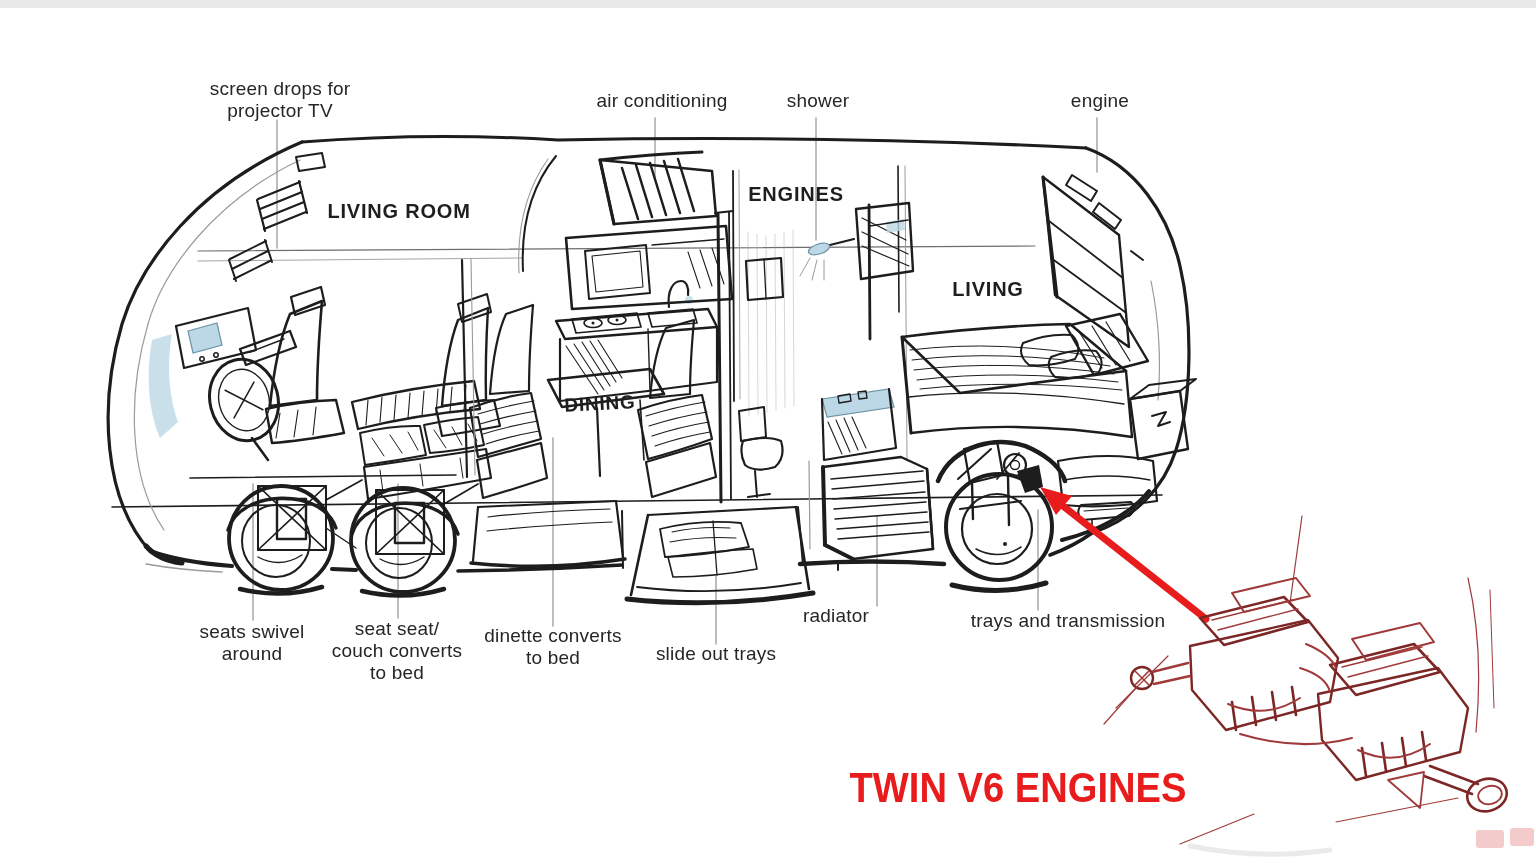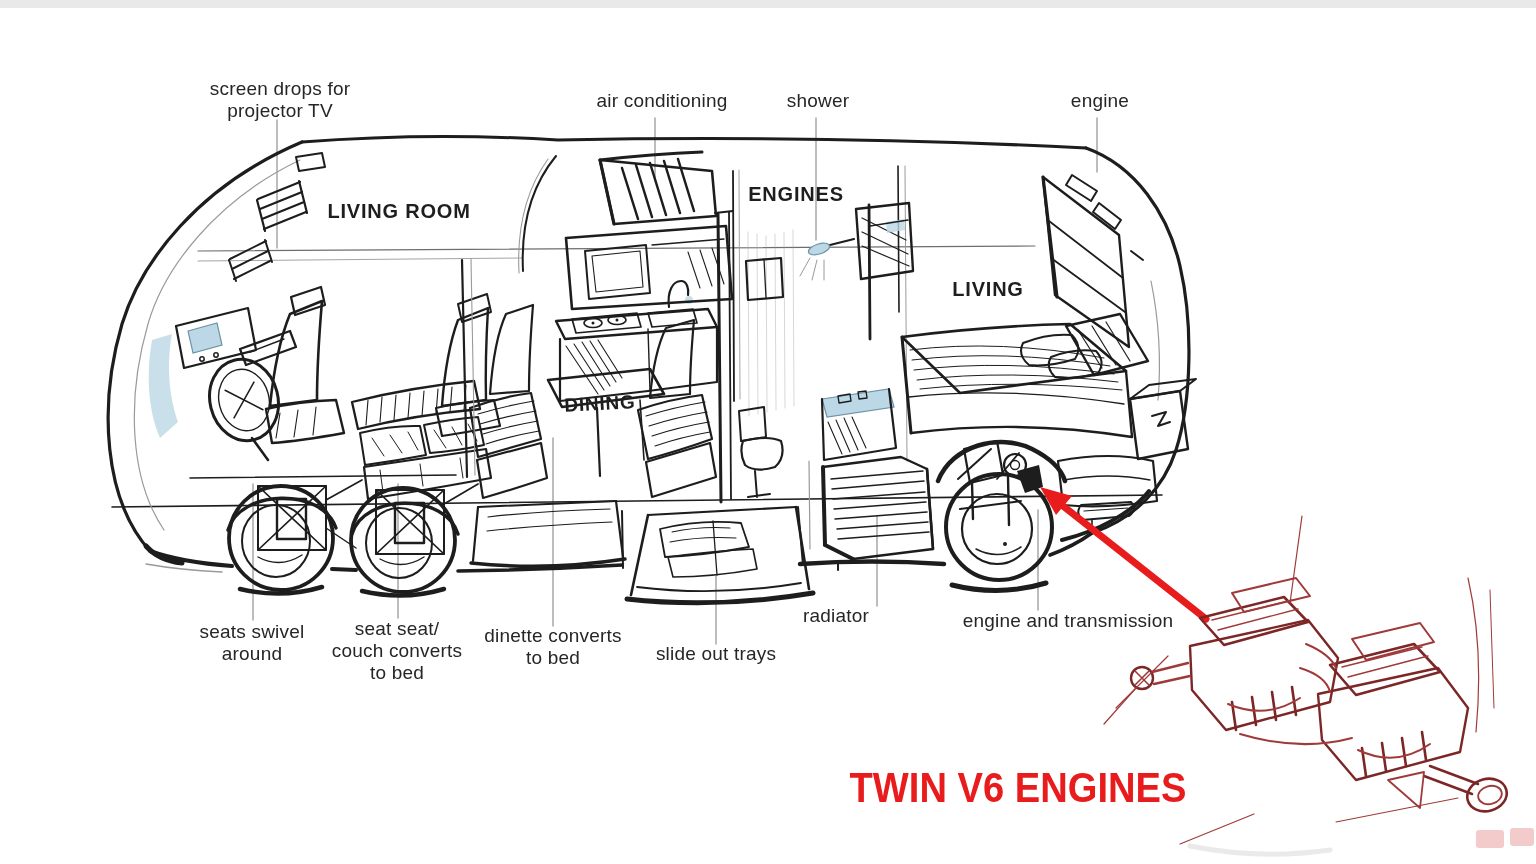--- a/index.html
+++ b/index.html
@@ -393,17 +393,17 @@
 
 <div class="label" style="left:252px;top:635px">seats swivel
 around</div>
 <div class="label" style="left:397px;top:643px">seat seat/
 couch converts
 to bed</div>
 <div class="label" style="left:553px;top:639px">dinette converts
 to bed</div>
 <div class="label" style="left:716px;top:646px">slide out trays</div>
 <div class="label" style="left:836px;top:608px">radiator</div>
-<div class="label" style="left:1068px;top:613px">engine and transmission</div>
+<div class="label" style="left:1068px;top:613px">trays and transmission</div>
 
 <div class="label twin" style="left:1018px;top:779px">TWIN V6 ENGINES</div>
 
 </div>
 
 </body></html>

